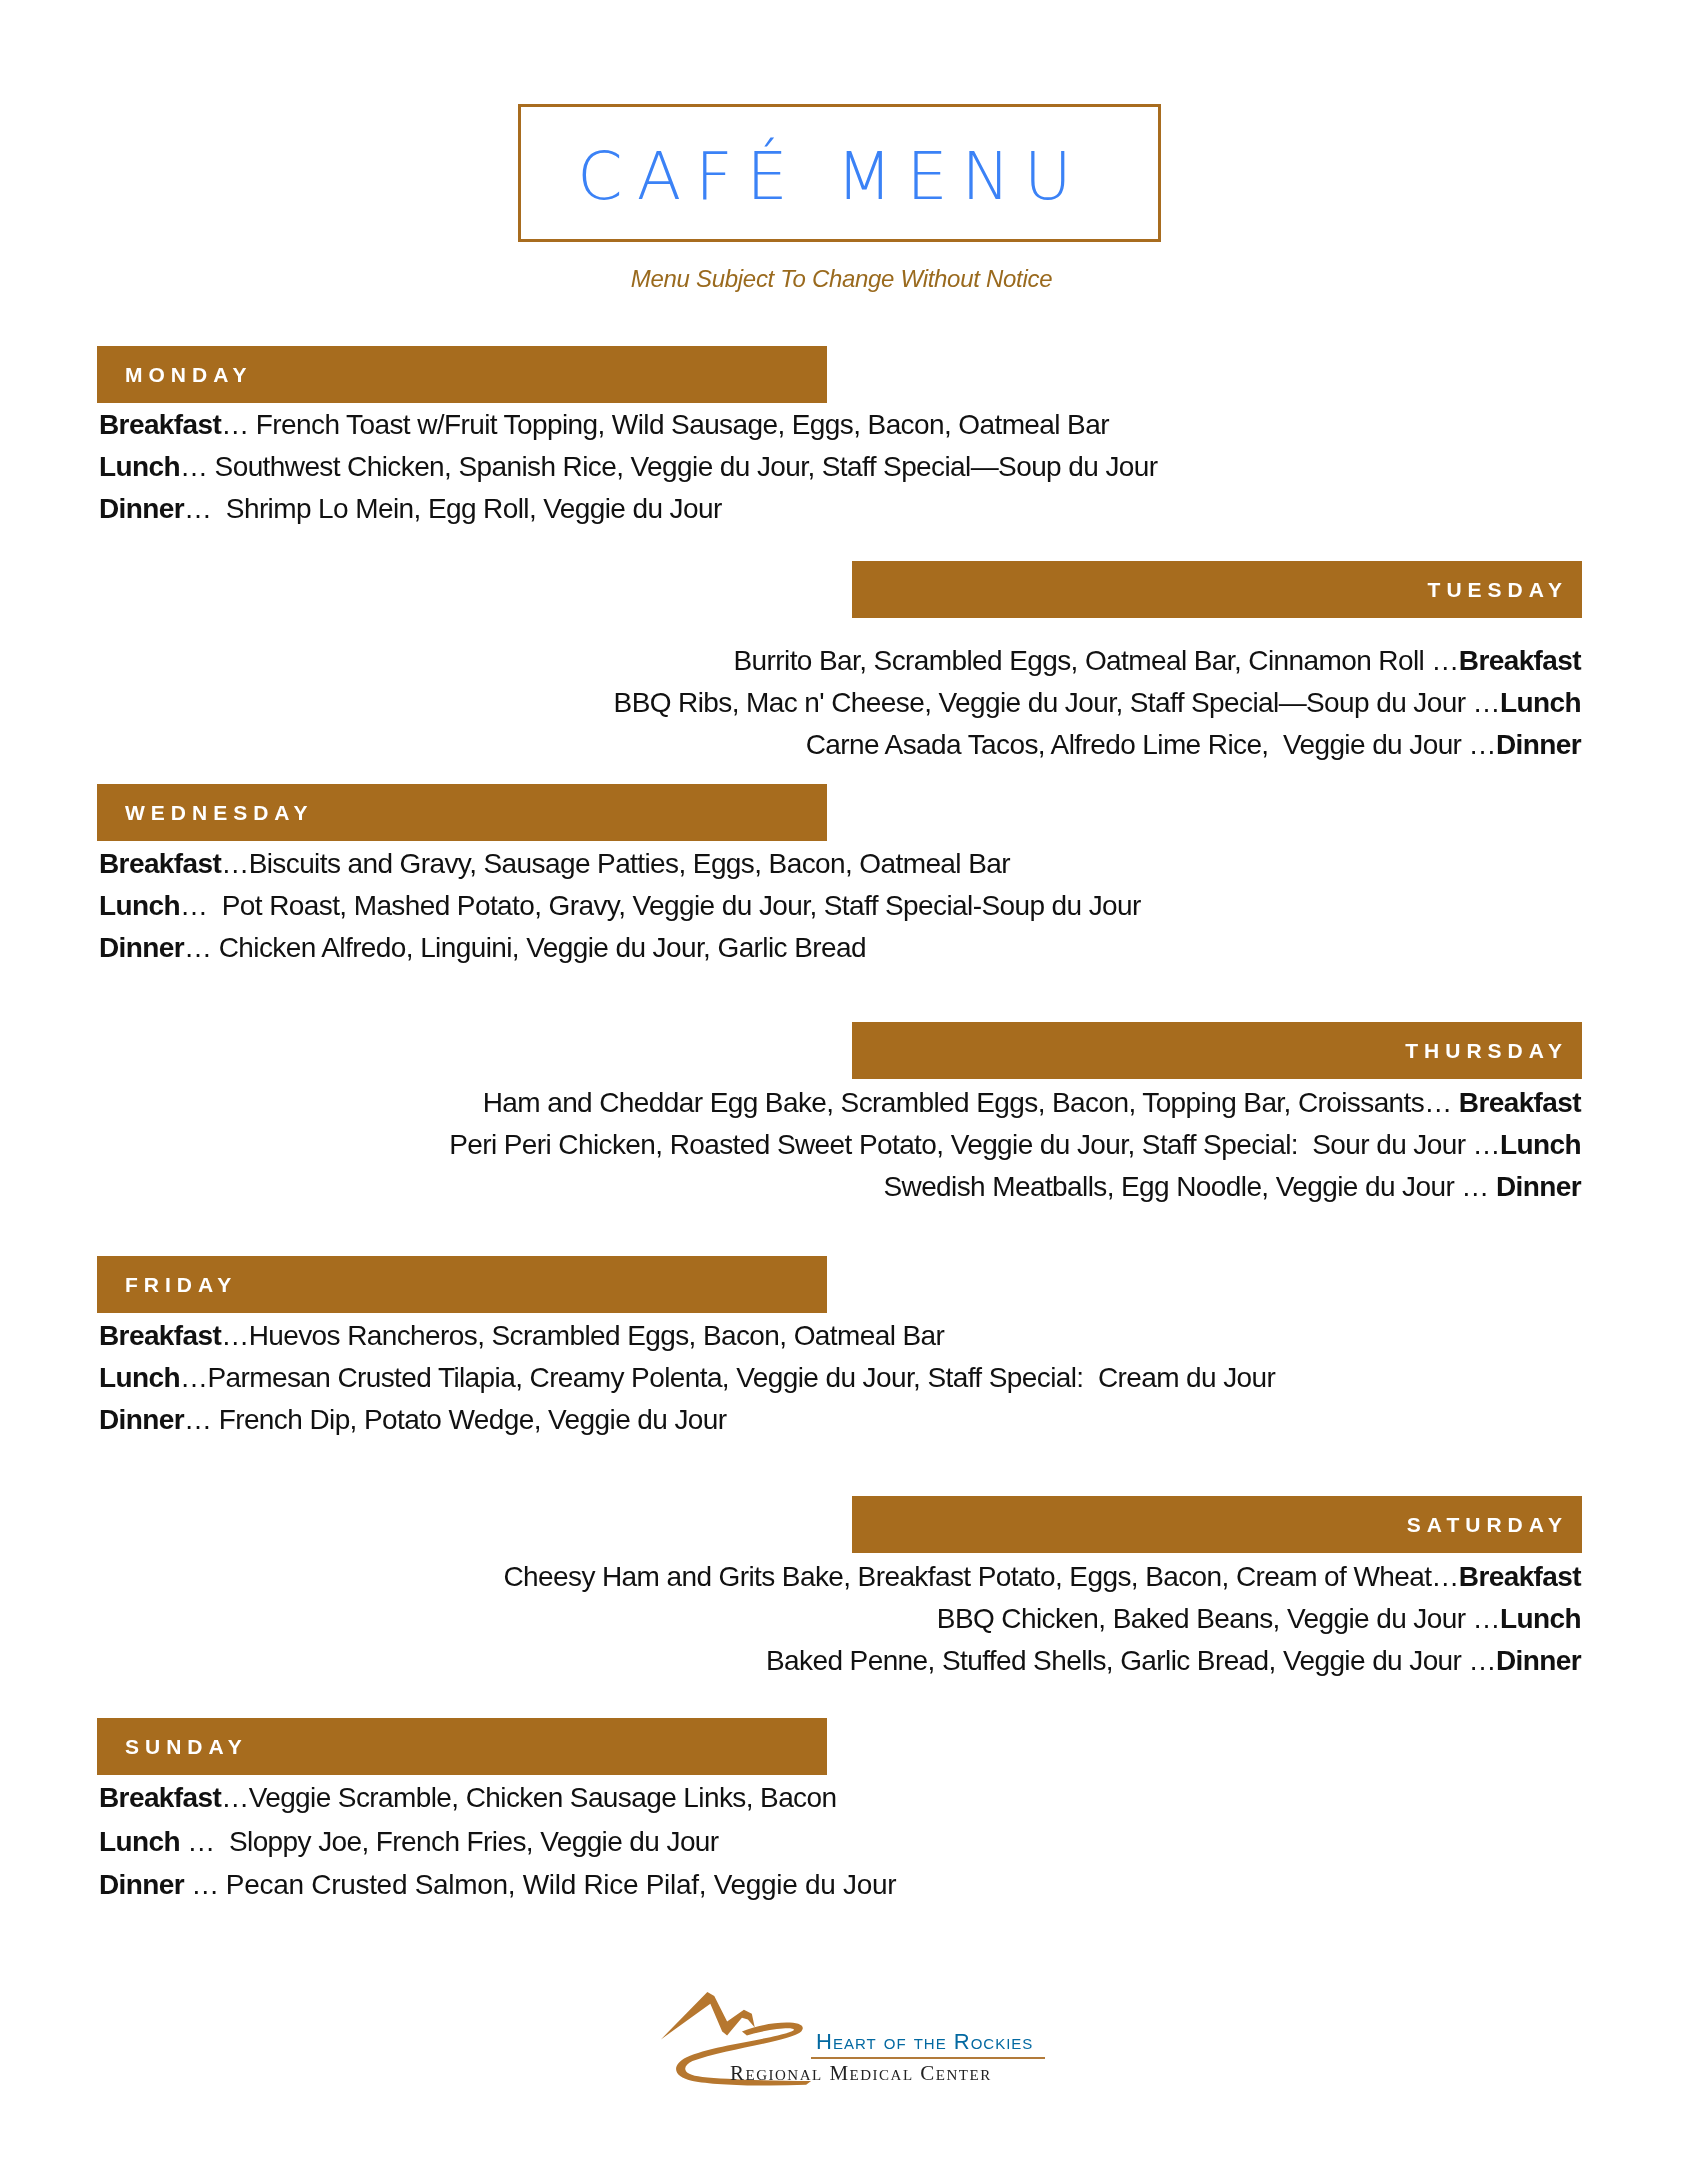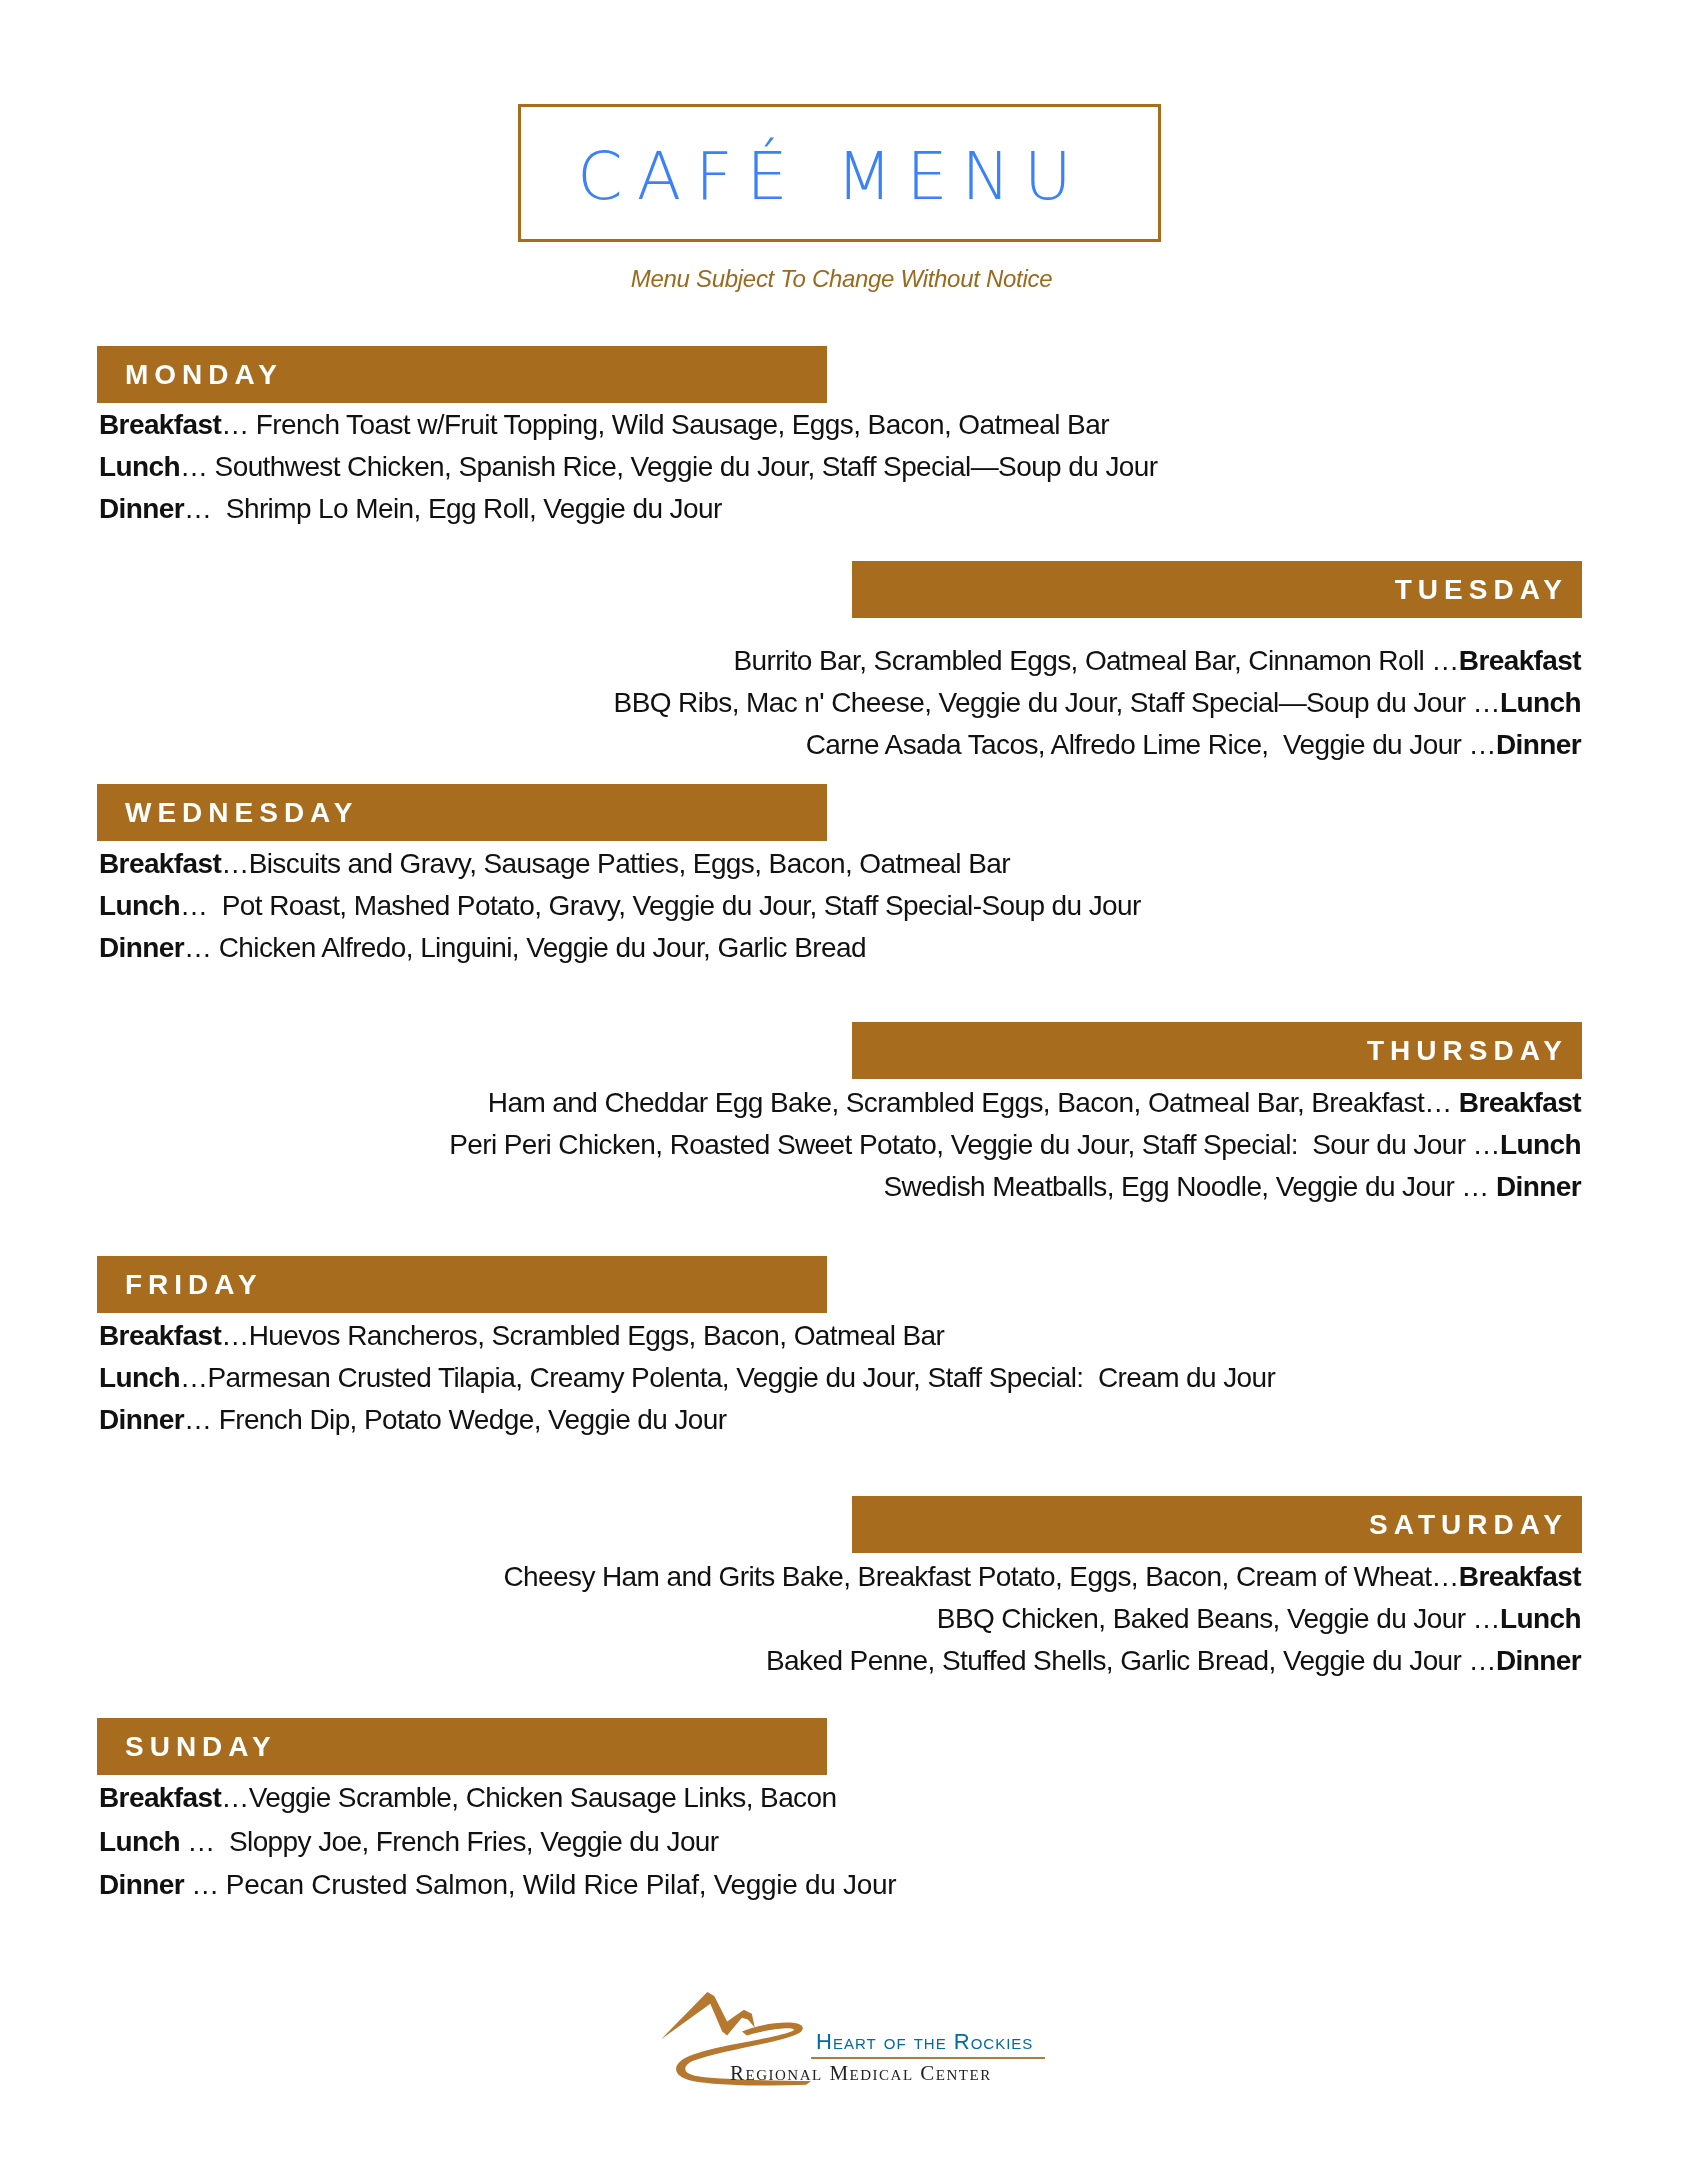--- a/index.html
+++ b/index.html
@@ -11,21 +11,21 @@
   .title-text { position: absolute; left: 0; right: 16px; top: 30px; text-align: center;
                 font-family: "DejaVu Sans", sans-serif; font-weight: 300;
                 font-size: 65px; letter-spacing: 14px; color: #3b82f6; line-height: 79px; }
   .subtitle { position: absolute; left: 0; width: 1683px; top: 265px; text-align: center;
               font-style: italic; color: #9a6a1e; font-size: 24px; letter-spacing: -0.3px; }
 
   .day-bar { position: absolute; height: 57px; width: 730px; background: #a76c1e; }
   .day-bar.left { left: 97px; }
   .day-bar.right { left: 852px; }
   .day-label { position: absolute; top: 12px; font-weight: bold; color: #ffffff;
-               font-size: 28px; letter-spacing: 6px; line-height: 34px; }
+               font-size: 21px; letter-spacing: 6px; line-height: 34px; }
   .day-bar.left .day-label { left: 28px; }
   .day-bar.right .day-label { right: 14px; }
 
   .meal-block { position: absolute; }
   .meal-block.left { left: 99px; width: 1485px; text-align: left; }
   .meal-block.right { left: 99px; width: 1482px; text-align: right; }
   .meal-line { height: 42px; line-height: 42px; font-size: 28px; white-space: nowrap;
                letter-spacing: -0.6px; color: #111; }
   .meal-name { font-weight: bold; }
 
@@ -68,21 +68,21 @@
 <div class="meal-block left" style="top:843px">
   <div class="meal-line"><span class="meal-name">Breakfast</span><span>…</span><span>Biscuits and Gravy, Sausage Patties, Eggs, Bacon, Oatmeal Bar</span></div>
   <div class="meal-line"><span class="meal-name">Lunch</span><span style="white-space:pre">…  </span><span>Pot Roast, Mashed Potato, Gravy, Veggie du Jour, Staff Special-Soup du Jour</span></div>
   <div class="meal-line"><span class="meal-name">Dinner</span><span>… </span><span>Chicken Alfredo, Linguini, Veggie du Jour, Garlic Bread</span></div>
 </div>
 
 <div class="day-bar right" style="top:1022px">
   <span class="day-label">THURSDAY</span>
 </div>
 <div class="meal-block right" style="top:1082px">
-  <div class="meal-line"><span>Ham and Cheddar Egg Bake, Scrambled Eggs, Bacon, Oatmeal Bar, Breakfast</span><span style="white-space:pre">… </span><span class="meal-name">Breakfast</span></div>
+  <div class="meal-line"><span>Ham and Cheddar Egg Bake, Scrambled Eggs, Bacon, Topping Bar, Croissants</span><span style="white-space:pre">… </span><span class="meal-name">Breakfast</span></div>
   <div class="meal-line"><span style="white-space:pre">Peri Peri Chicken, Roasted Sweet Potato, Veggie du Jour, Staff Special:  Sour du Jour</span><span style="white-space:pre"> …</span><span class="meal-name">Lunch</span></div>
   <div class="meal-line"><span>Swedish Meatballs, Egg Noodle, Veggie du Jour</span><span style="white-space:pre"> … </span><span class="meal-name">Dinner</span></div>
 </div>
 
 <div class="day-bar left" style="top:1256px">
   <span class="day-label">FRIDAY</span>
 </div>
 <div class="meal-block left" style="top:1315px">
   <div class="meal-line"><span class="meal-name">Breakfast</span><span>…</span><span>Huevos Rancheros, Scrambled Eggs, Bacon, Oatmeal Bar</span></div>
   <div class="meal-line"><span class="meal-name">Lunch</span><span>…</span><span style="white-space:pre">Parmesan Crusted Tilapia, Creamy Polenta, Veggie du Jour, Staff Special:  Cream du Jour</span></div>

